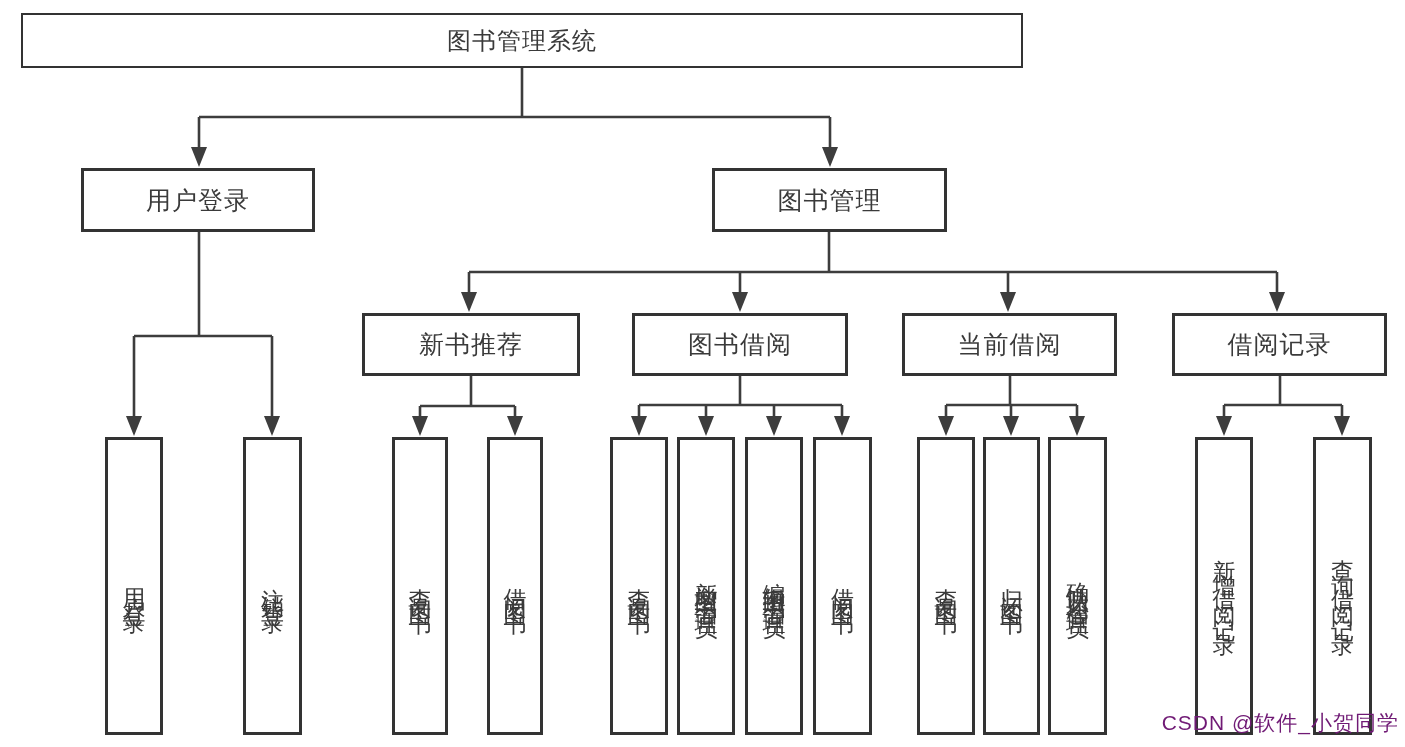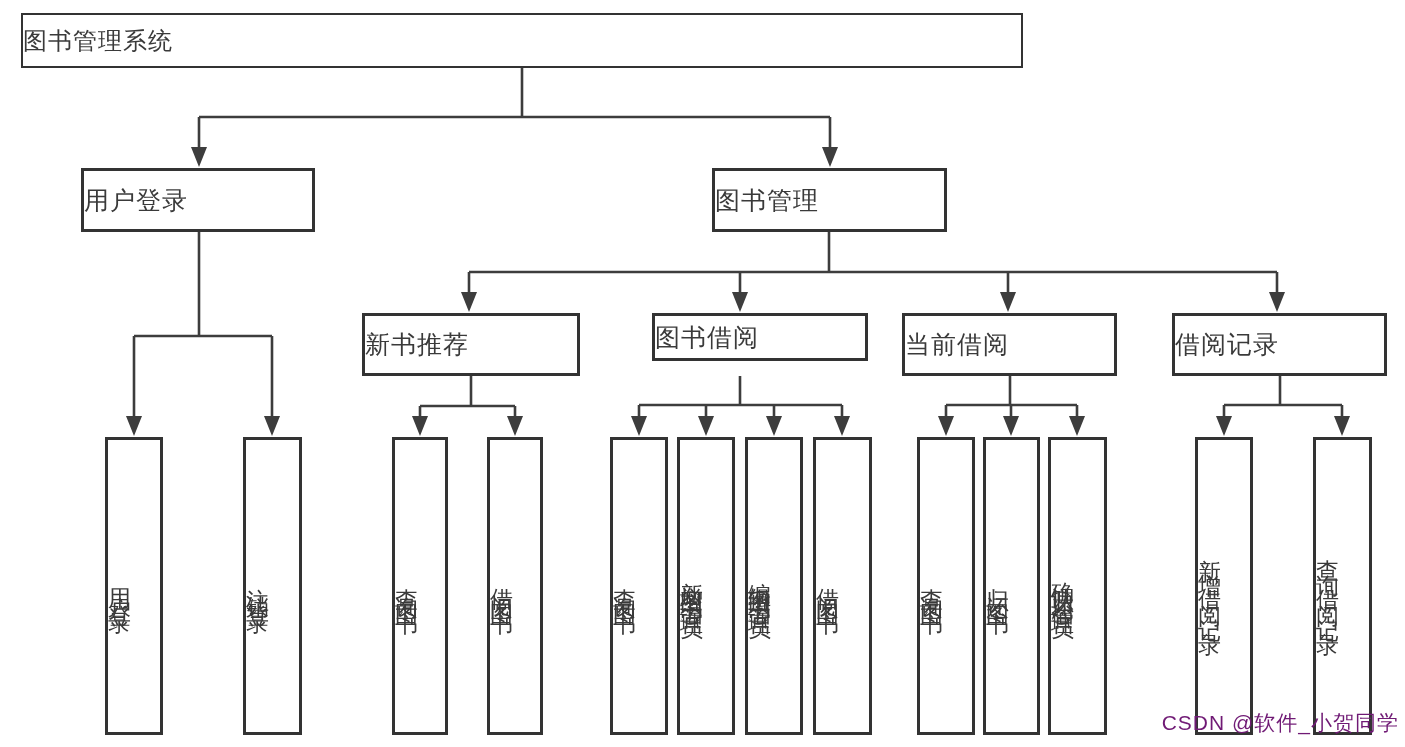--- a/index.html
+++ b/index.html
@@ -13,21 +13,21 @@
   .connector-layer{
     position:absolute;left:0;top:0;width:1405px;height:747px;
     pointer-events:none;z-index:1;
   }
   .node{
     position:absolute;
     box-sizing:border-box;
     background:#ffffff;
     border:3px solid #333333;
     color:#3a3a3a;
-    display:flex;align-items:center;
+    display:flex;align-items:center;justify-content:center;
     z-index:2;
   }
   .node.root{border-width:2px;}
   .h-label{
     font-size:25px;letter-spacing:1px;color:#3a3a3a;white-space:nowrap;
   }
   .root .h-label{font-size:24px;}
   .leaf .v-label{
     writing-mode:vertical-rl;
     text-orientation:mixed;
@@ -137,21 +137,21 @@
   <div class="node" style="left:81px;top:168px;width:234px;height:64px;">
     <span class="h-label">用户登录</span>
   </div>
   <div class="node" style="left:712px;top:168px;width:235px;height:64px;">
     <span class="h-label">图书管理</span>
   </div>
 
   <div class="node" style="left:362px;top:313px;width:218px;height:63px;">
     <span class="h-label">新书推荐</span>
   </div>
-  <div class="node" style="left:652px;top:313px;width:216px;height:48px;">
+  <div class="node" style="left:632px;top:313px;width:216px;height:63px;">
     <span class="h-label">图书借阅</span>
   </div>
   <div class="node" style="left:902px;top:313px;width:215px;height:63px;">
     <span class="h-label">当前借阅</span>
   </div>
   <div class="node" style="left:1172px;top:313px;width:215px;height:63px;">
     <span class="h-label">借阅记录</span>
   </div>
 
   <div class="node leaf" style="left:105px;top:437px;width:58px;height:298px;">

